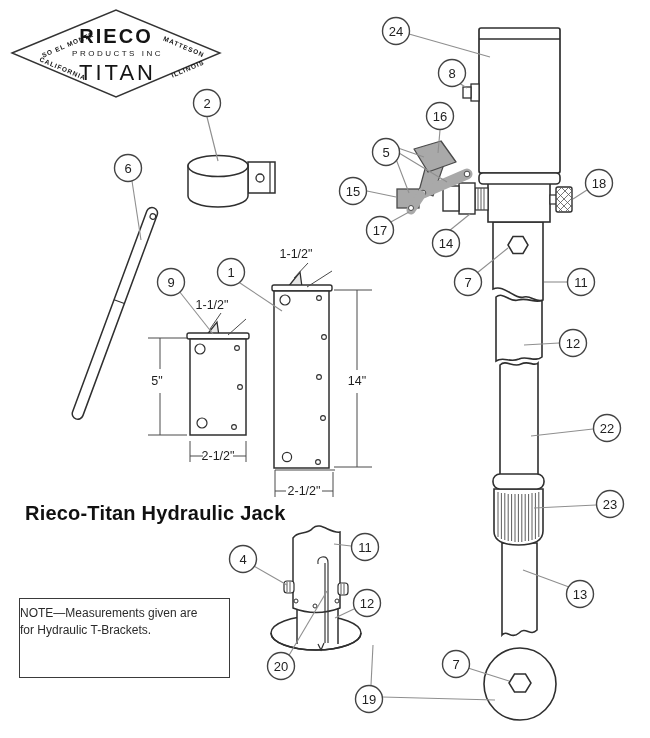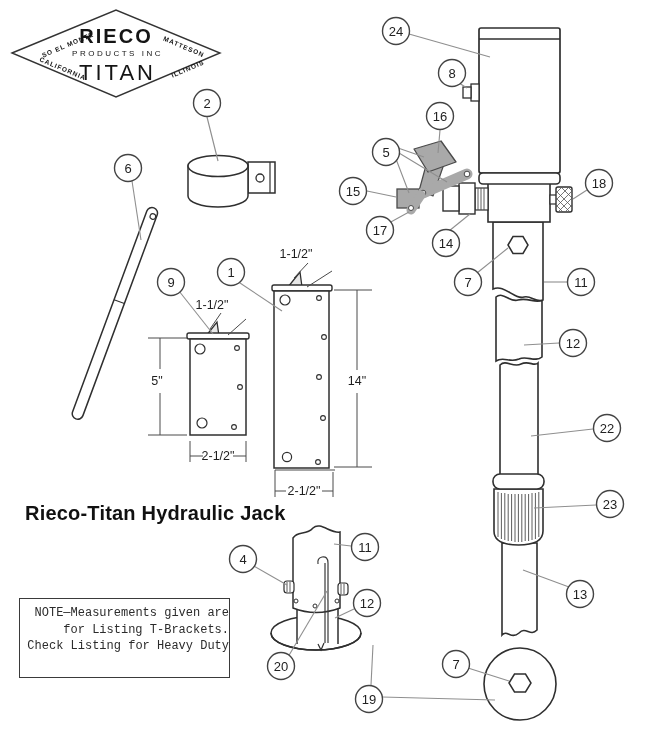--- a/index.html
+++ b/index.html
@@ -12,21 +12,21 @@
   .brand-mid{left:50%;top:44px;transform:translateX(-50%);font-size:8px;font-weight:normal;letter-spacing:2.5px;}
   .brand-bottom{left:50%;top:55px;transform:translateX(-50%);font-size:22px;font-weight:400;letter-spacing:3px;}
   .corner{font-size:6.5px;letter-spacing:1px;font-weight:bold;color:#222;}
   .c-tl{left:30px;top:36px;transform:rotate(-23deg);}
   .c-bl{left:28px;top:60px;transform:rotate(23deg);}
   .c-tr{left:152px;top:38px;transform:rotate(23deg);}
   .c-br{left:160px;top:60px;transform:rotate(-23deg);}
   .title{position:absolute;left:25px;top:502px;font-size:20px;font-weight:bold;color:#111;
          letter-spacing:0.2px;text-align:right;}
   .notebox{position:absolute;left:19px;top:598px;width:209px;height:72px;border:1.5px solid #3a3a3a;
-           text-align:right;padding-top:6px;font-size:12px;line-height:1.38;color:#2b2b2b;font-family:Liberation Mono, monospace;}
+           text-align:left;padding-top:6px;font-size:12px;line-height:1.38;color:#2b2b2b;}
   text{font-family:"Liberation Sans",sans-serif;}
   .callout-num{font-size:13px;fill:#222;}
   .dimtxt{font-size:12.5px;fill:#1e1e1e;}
 </style>
 </head>
 <body>
 
 <div class="stage">
 
 <svg width="650" height="738" viewBox="0 0 650 738">
@@ -336,17 +336,16 @@
   <span class="ltxt corner c-tl">SO EL MONTE</span>
   <span class="ltxt corner c-bl">CALIFORNIA</span>
   <span class="ltxt corner c-tr">MATTESON</span>
   <span class="ltxt corner c-br">ILLINOIS</span>
 </div>
 
 <div class="title">Rieco-Titan Hydraulic Jack</div>
 
 <div class="notebox">
   <div>NOTE—Measurements given are</div>
-  <div>for Listing T-Brackets.</div>
-  <div>Check Listing for Heavy Duty</div>
+  <div>for Hydraulic T-Brackets.</div>
 </div>
 
 </div>
 
 </body></html>

